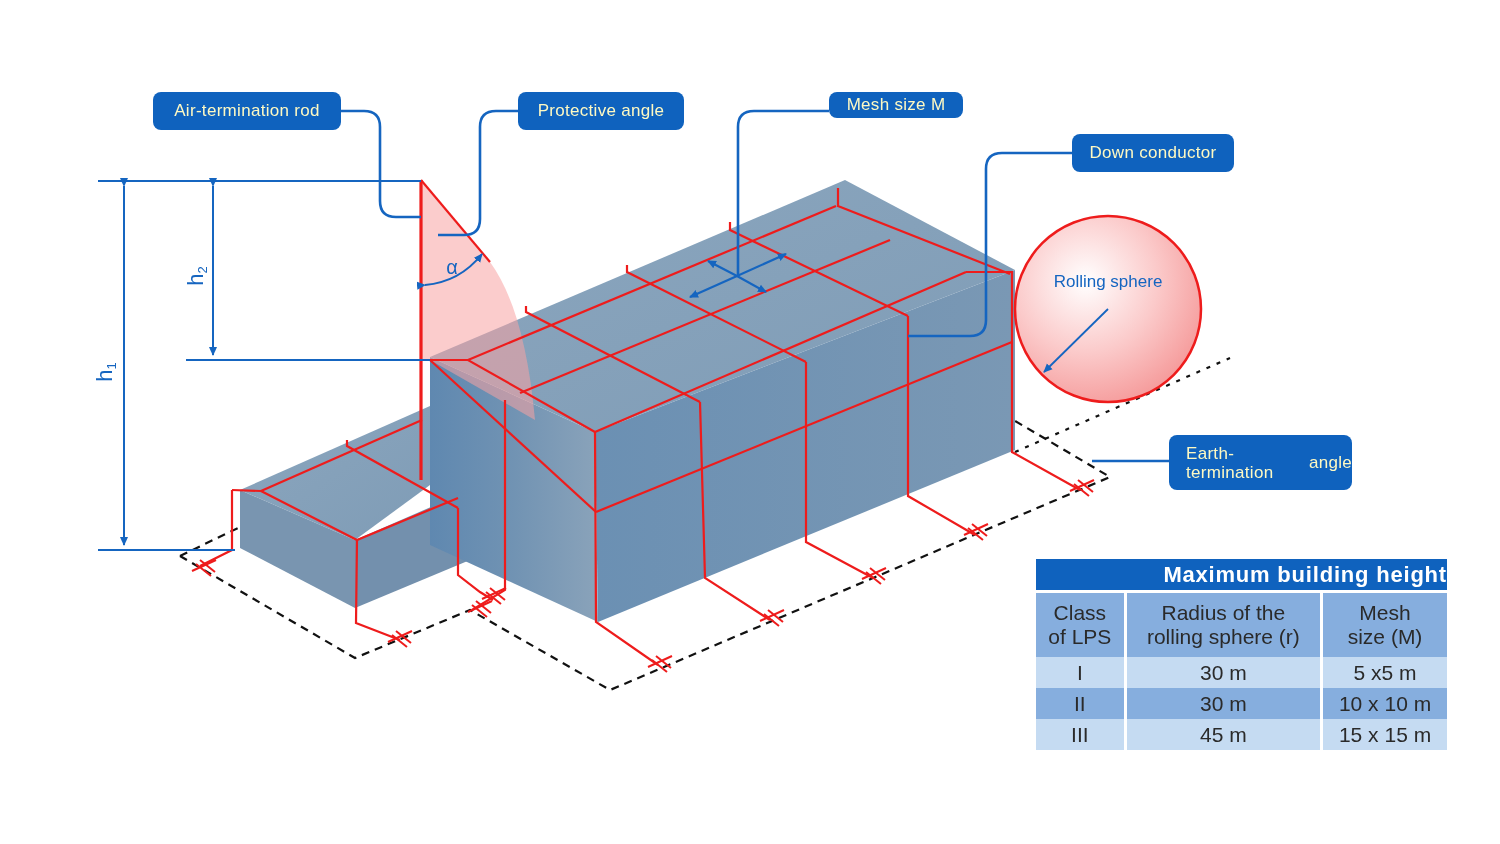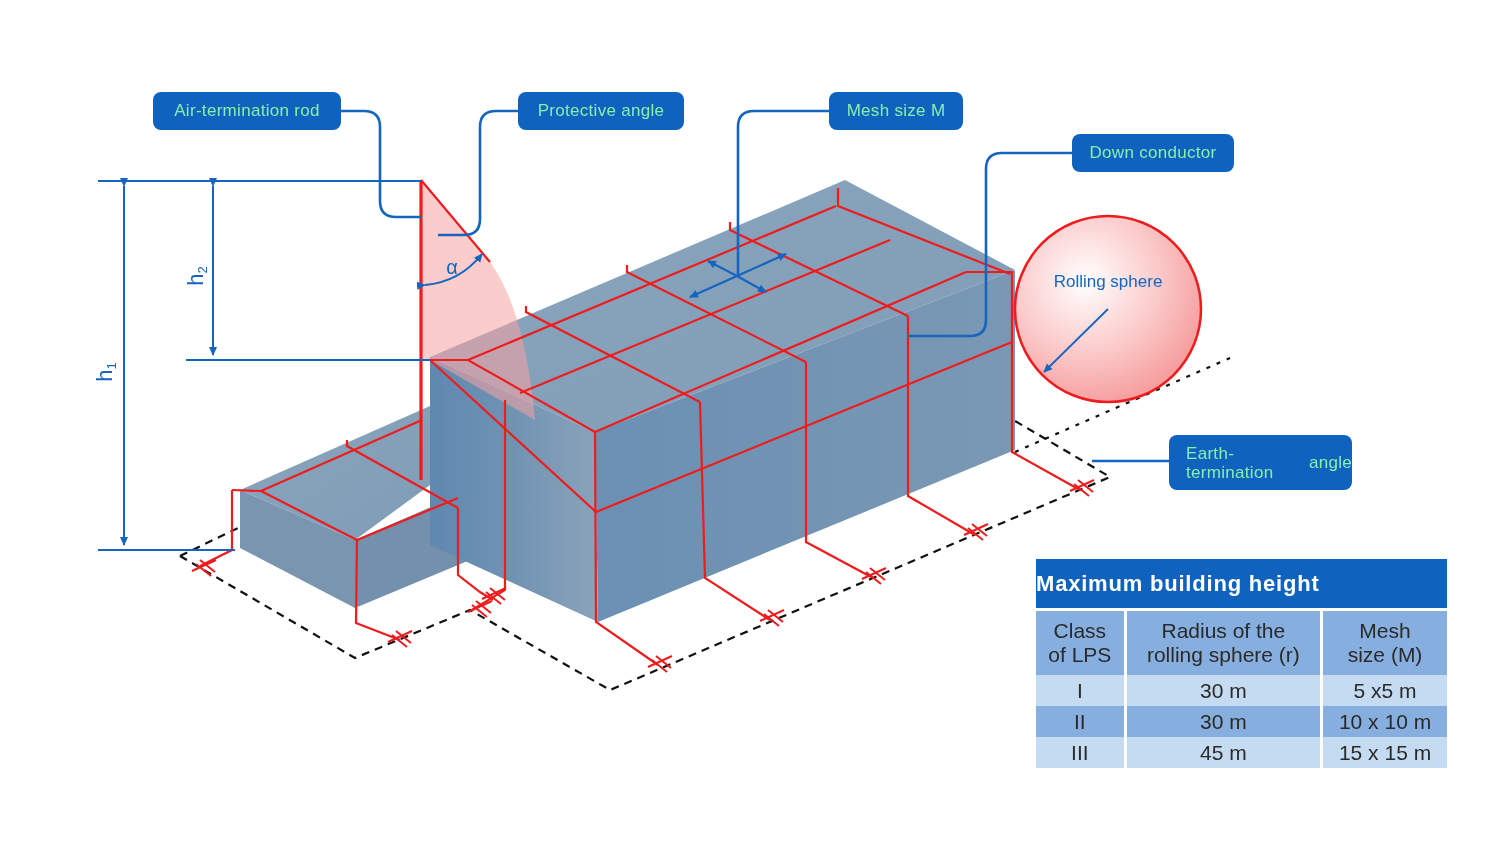--- a/index.html
+++ b/index.html
@@ -1,33 +1,33 @@
 <!DOCTYPE html>
 <html><head>
 <meta charset="utf-8">
 <style>
   html, body { margin: 0; padding: 0; background: #ffffff; }
   body { width: 1500px; height: 844px; position: relative; overflow: hidden;
          font-family: "Liberation Sans", "DejaVu Sans", sans-serif; }
   #diagram { position: absolute; left: 0; top: 0; width: 1500px; height: 844px; }
   .callout {
-    position: absolute; background: #0f62be; color: #86efac; border-radius: 8px;
+    position: absolute; background: #0f62be; color: #fef9c3; border-radius: 8px;
     font-size: 17px; letter-spacing: 0.3px; display: flex; align-items: center;
     justify-content: center; box-sizing: border-box; white-space: nowrap;
   }
   .callout.multi { justify-content: flex-start; padding-left: 17px; line-height: 19px; white-space: normal; }
   .svg-text { font-family: "Liberation Sans", "DejaVu Sans", sans-serif; }
   
   #lps-table {
     position: absolute; left: 1036px; top: 559px; width: 411px;
     border-collapse: separate; border-spacing: 0; font-size: 20px; color: #2a2a2a;
   }
   #lps-table .title-row td {
     background: #0f62be; color: #fff; font-weight: bold; font-size: 22px;
-    letter-spacing: 0.8px; text-align: left; height: 49px; padding: 0;
+    letter-spacing: 0.8px; text-align: right; height: 31px; padding: 0;
   }
   #lps-table th {
     background: #86aede; font-weight: normal; font-size: 21px; line-height: 24px;
     color: #2a2a2a; height: 64px; padding: 0; text-align: center;
     border-top: 3px solid #ffffff;
   }
   #lps-table td.cell { text-align: center; height: 31px; padding: 0; font-size: 21px; }
   #lps-table tr.light td.cell { background: #c5dbf2; }
   #lps-table tr.dark td.cell { background: #86aede; }
   #lps-table .c1 { width: 87px; border-right: 3px solid #fff; }
@@ -188,21 +188,21 @@
     <path d="M341,111 L364,111 Q380,111 380,127 L380,201 Q380,217 396,217 L421,217"></path>
     <path d="M518,111 L496,111 Q480,111 480,127 L480,219 Q480,235 464,235 L438,235"></path>
     <path d="M829,111 L754,111 Q738,111 738,127 L738,276"></path>
     <path d="M1072,153 L1002,153 Q986,153 986,169 L986,320 Q986,336 970,336 L908,336"></path>
     <path d="M1169,461 L1092,461"></path>
   </g>
 </svg>
 
 <div class="callout" style="left:153px; top:92px; width:188px; height:38px;">Air-termination rod</div>
 <div class="callout" style="left:518px; top:92px; width:166px; height:38px;">Protective angle</div>
-<div class="callout" style="left:829px; top:92px; width:134px; height:38px;">Mesh size M</div>
+<div class="callout" style="left:829px; top:92px; width:134px; height:26px;">Mesh size M</div>
 <div class="callout" style="left:1072px; top:134px; width:162px; height:38px;">Down conductor</div>
 <div class="callout multi" style="left:1169px; top:435px; width:183px; height:55px; white-space:normal;gap:8px;">
     <span>Earth-termination</span>
     <br>
     <span>angle</span>
   </div>
 
 <table id="lps-table">
   <tbody>
       <tr class="title-row">

